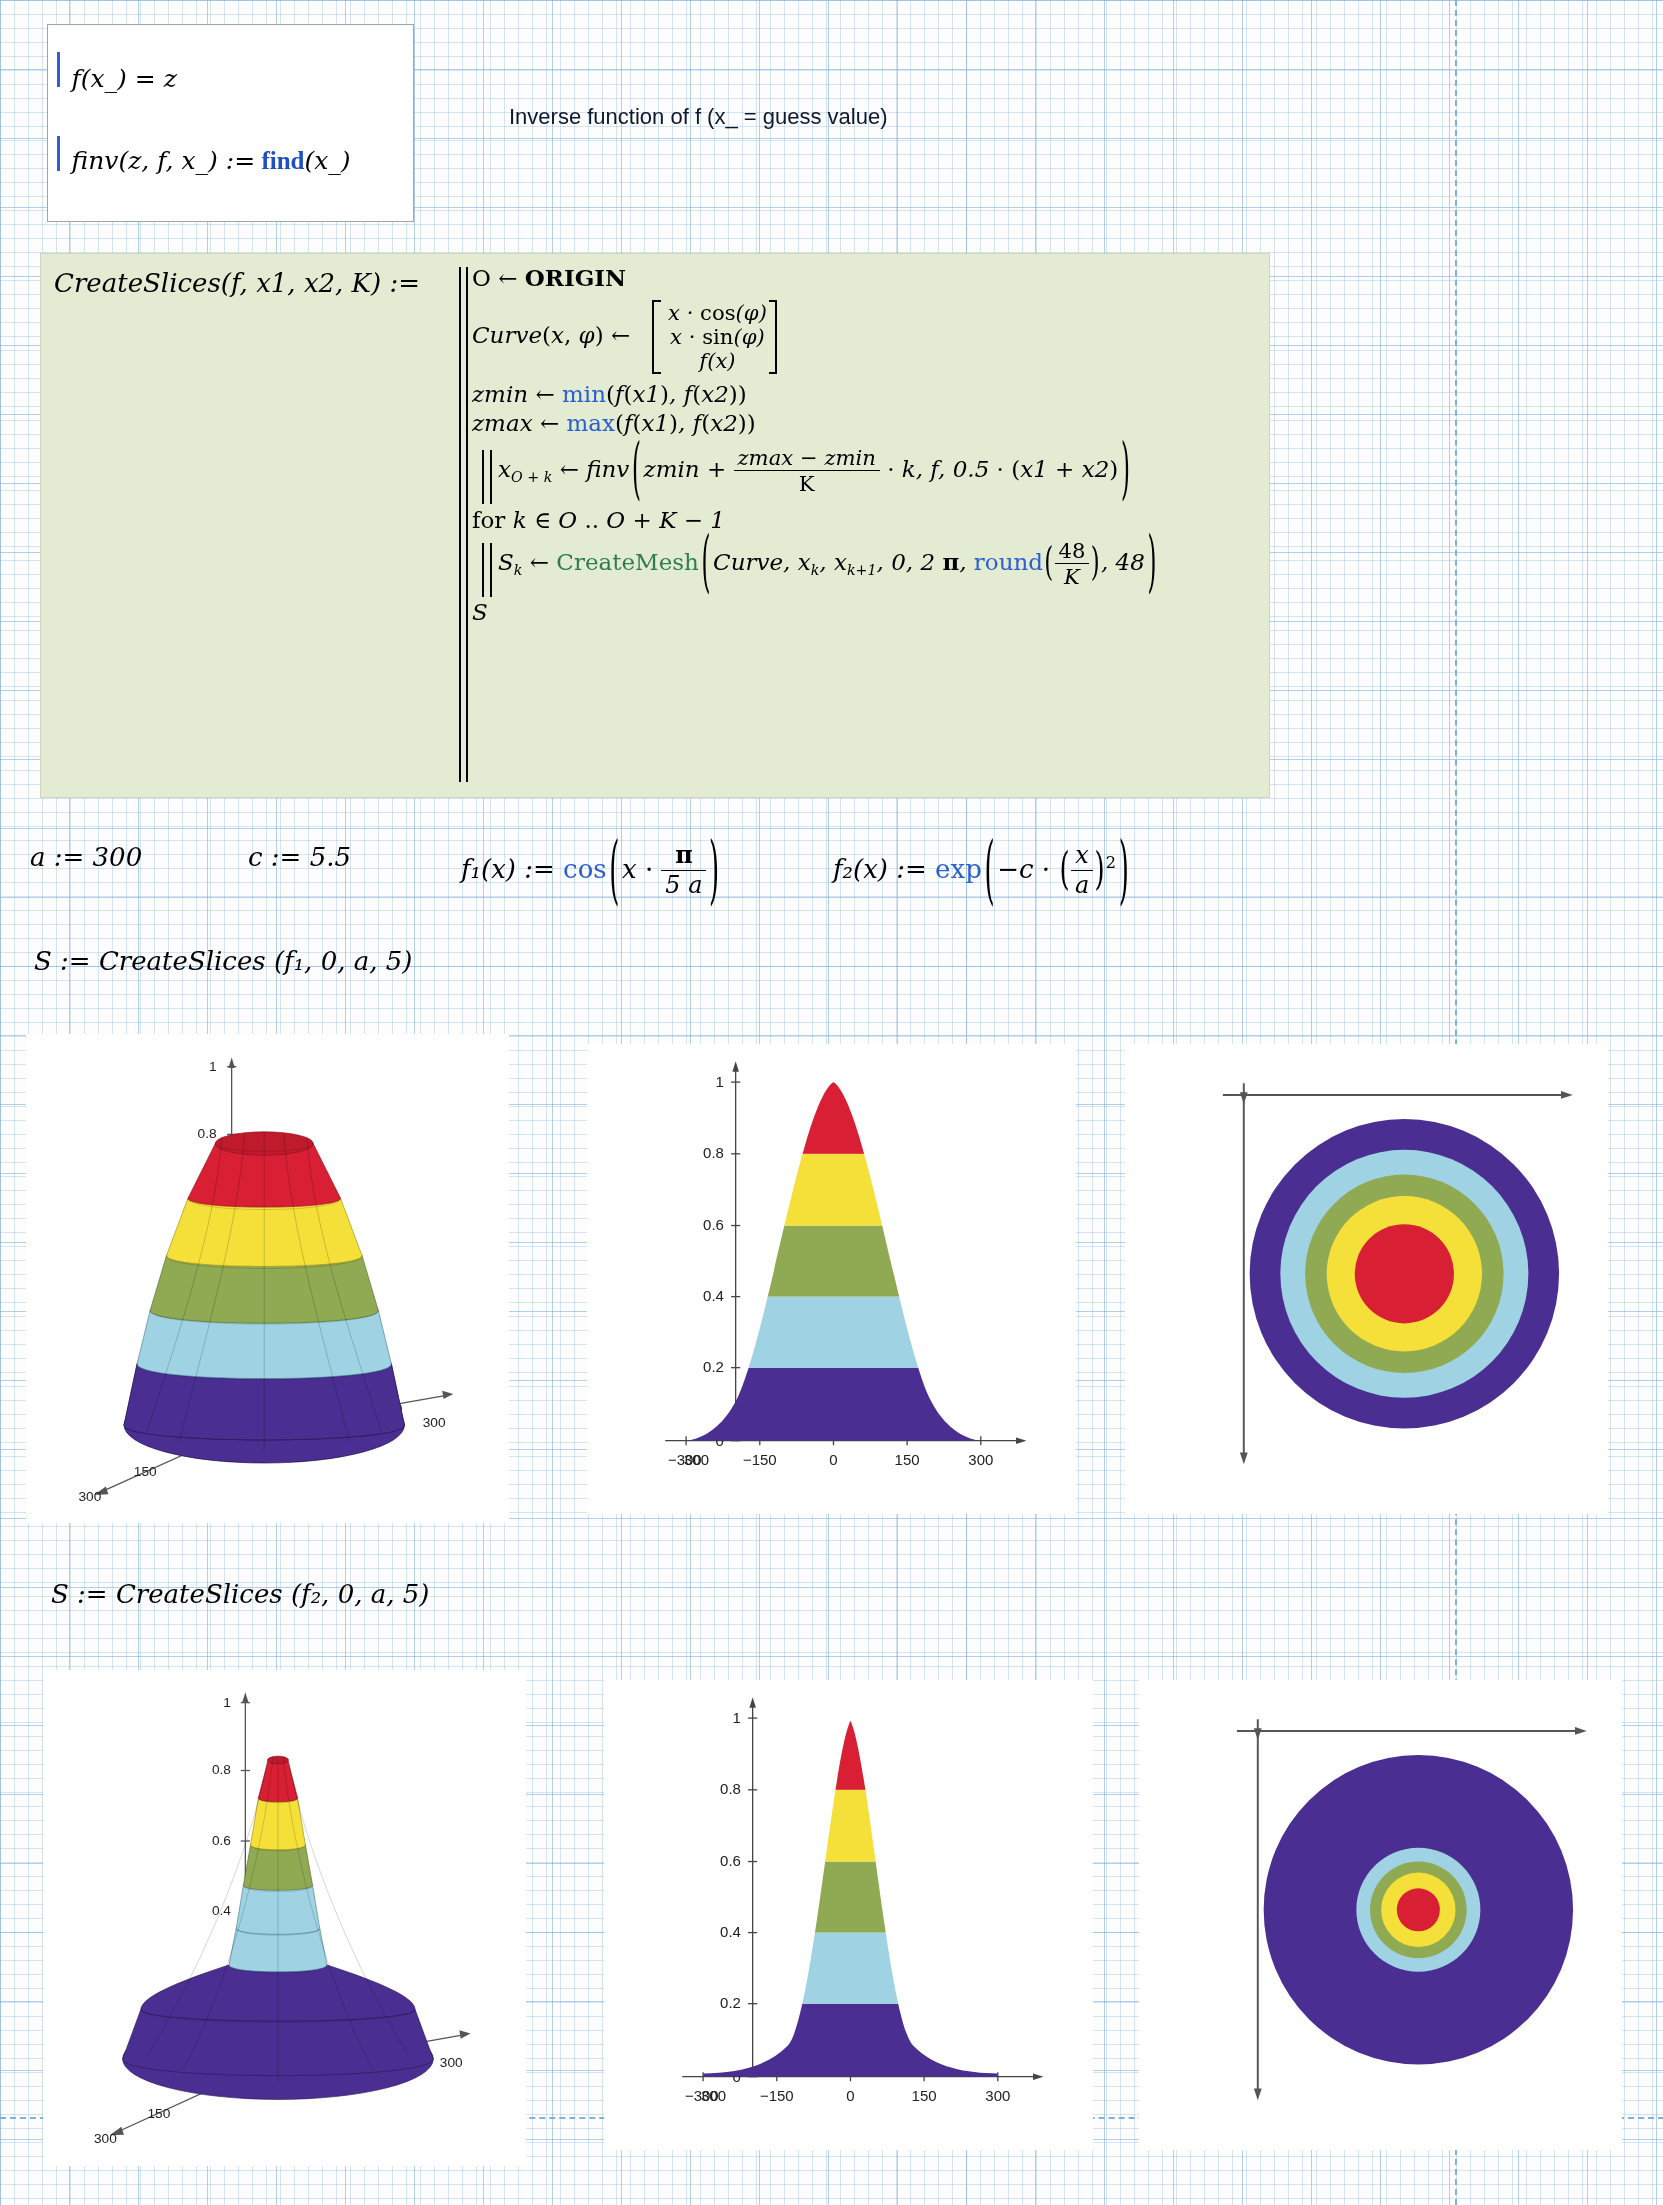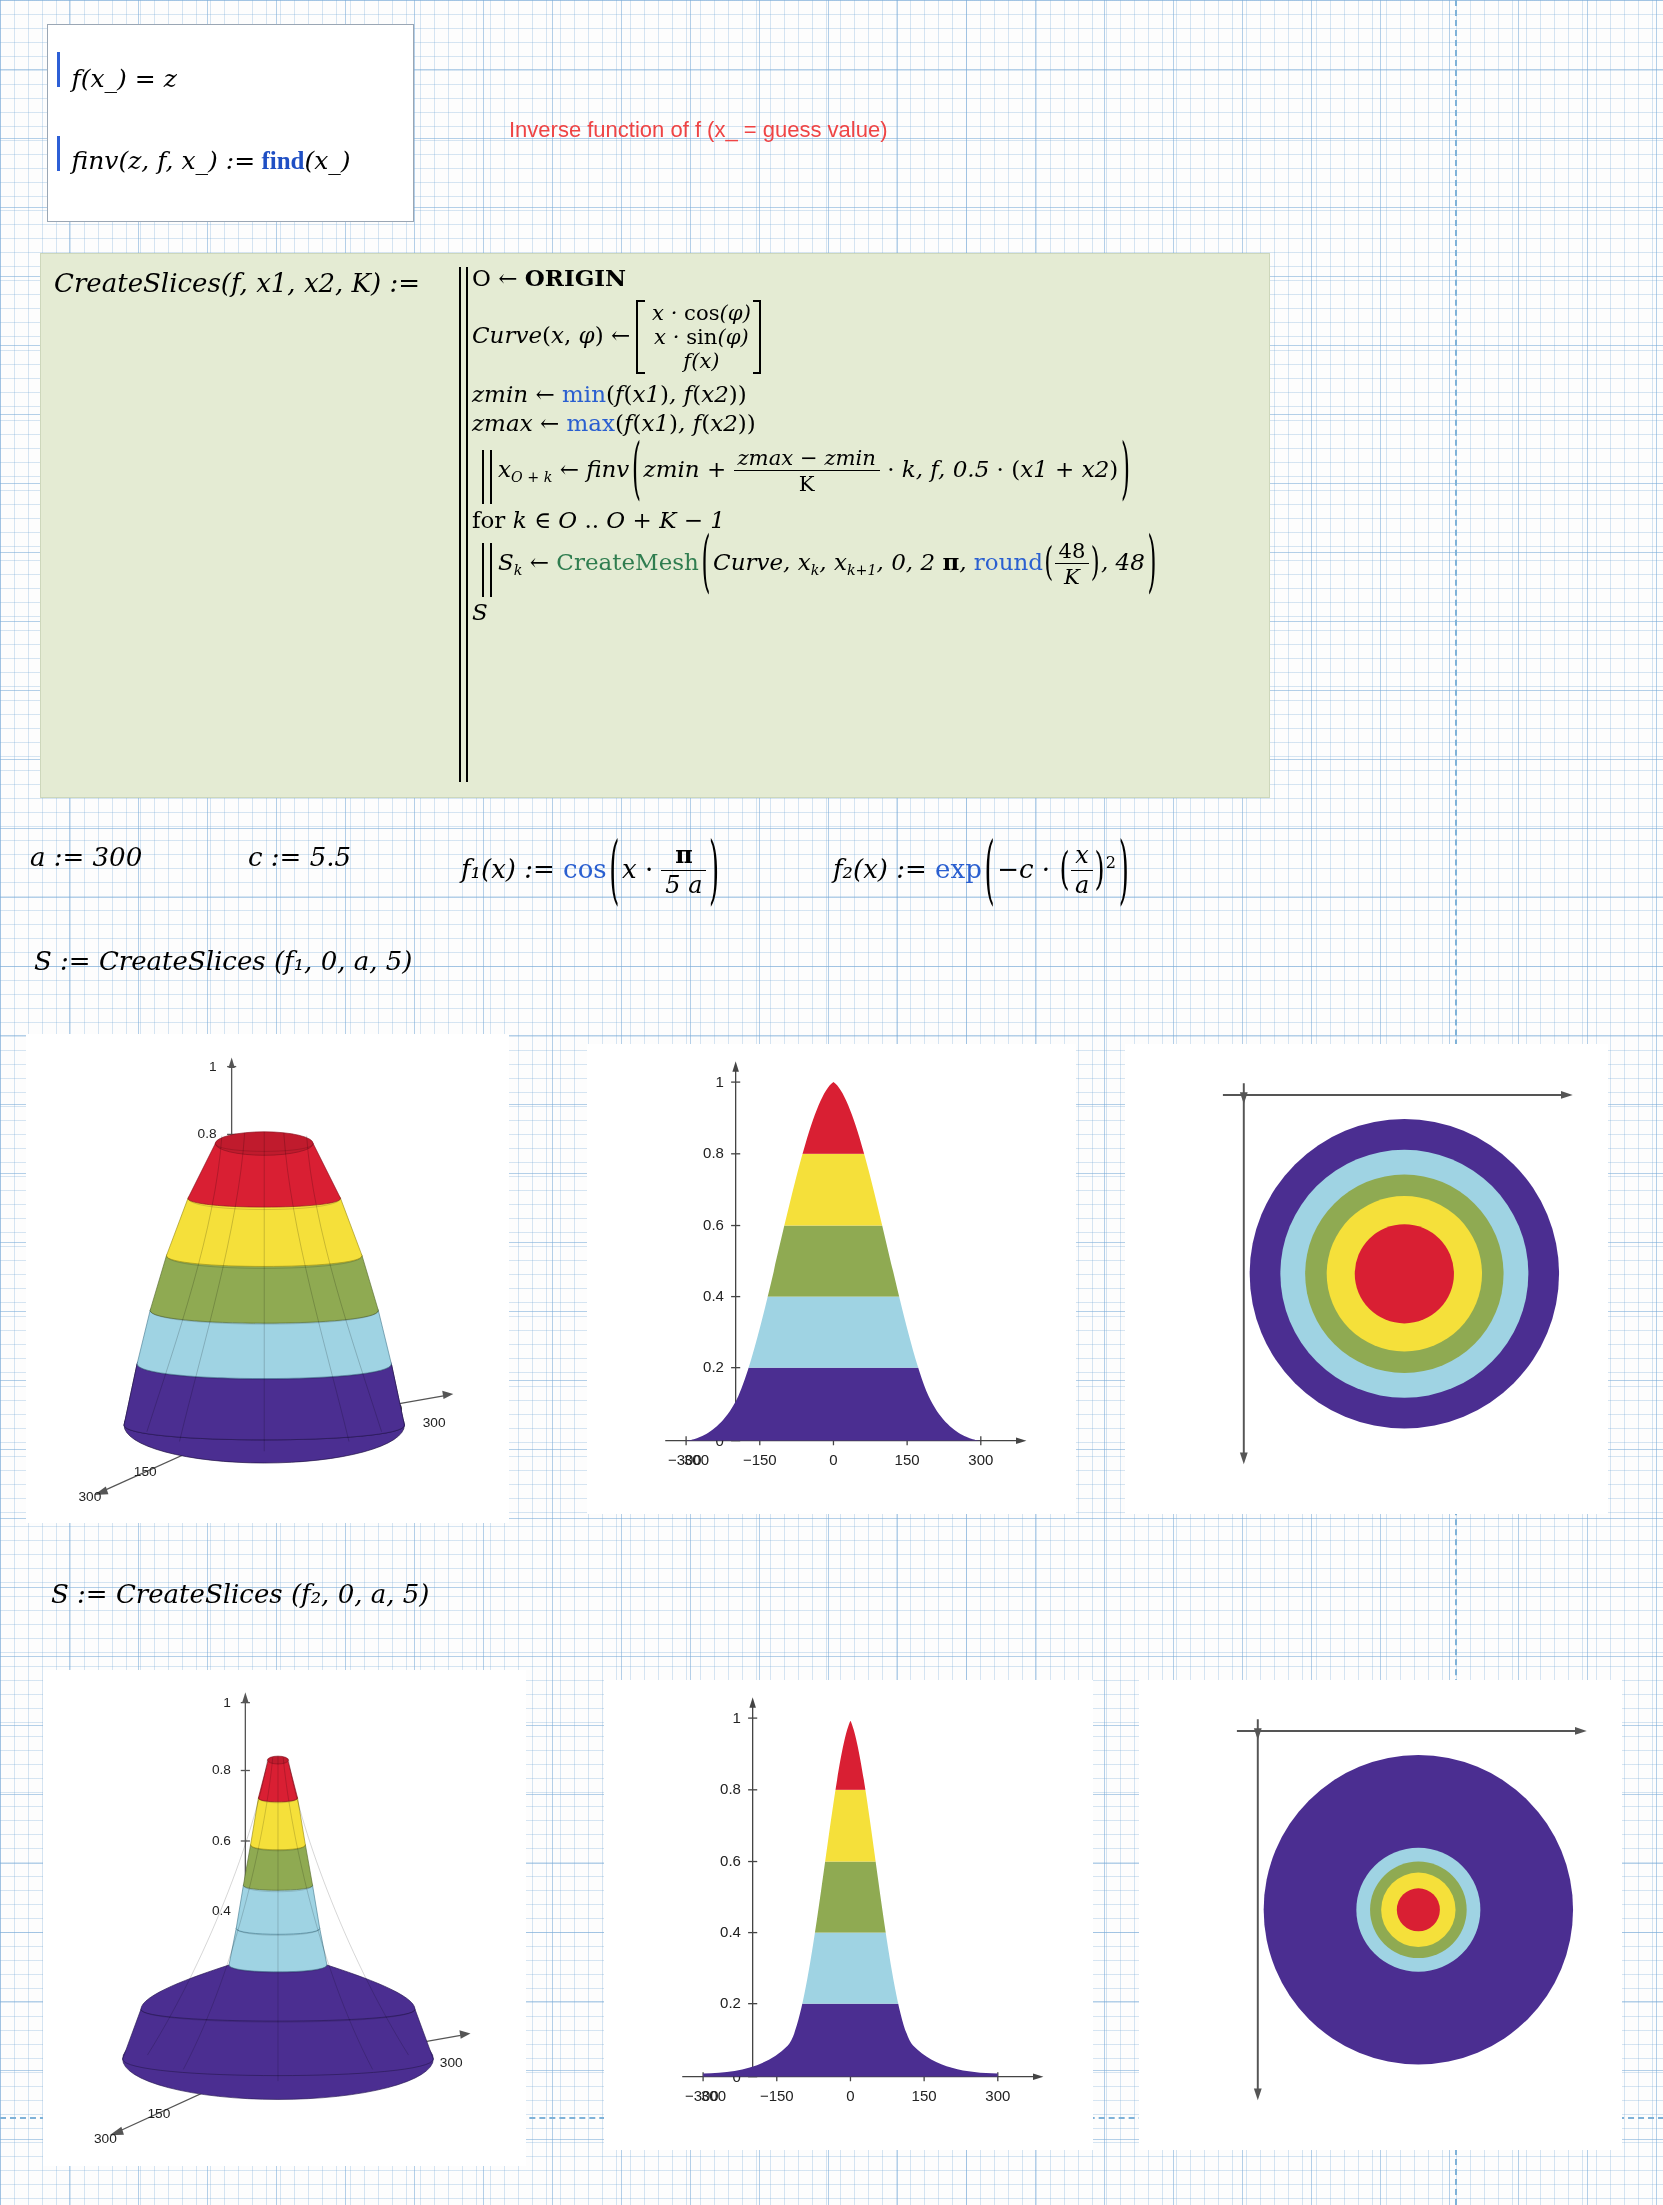--- a/index.html
+++ b/index.html
@@ -45,23 +45,23 @@
     position:absolute;left:47px;top:23.5px;width:365px;height:196px;
     background:#ffffff;border:1.3px solid #9aa6b4;
   }
   #def-region .line{position:absolute;left:23.5px;font-size:25px;}
   #def-eq1{top:39px;}
   #def-eq2{top:121px;}
   .bluebar{position:absolute;left:9px;width:3.3px;height:35px;background:#2d5fd6;}
 
   
   #inverse-caption{
-    position:absolute;left:509px;top:117px;
+    position:absolute;left:509px;top:104px;
     font-family:"Liberation Sans", sans-serif;
-    font-size:22px;color:#ef4444;white-space:nowrap;
+    font-size:22px;color:#0f172a;white-space:nowrap;
   }
 
   
   #program-region{
     position:absolute;left:40px;top:253px;width:1220px;height:543px;
     background:#e4ebd3;border:0.7px solid #cdd7bb;padding-left:8px;
   }
   #prog-head{position:absolute;left:13px;top:14.4px;font-size:26px;}
   #prog-body{position:absolute;left:431px;top:11.7px;font-size:23px;line-height:1.0;}
   .vline{position:absolute;border-left:2px solid #000;}
@@ -106,21 +106,21 @@
   <div class="vline" style="left:425px;top:13px;height:515px;"></div>
 
   <div id="prog-body">
 
     <div class="prog-line math" style="margin-bottom:9px;">
       <span class="up">O ←</span> <span class="up" style="font-weight:bold;">ORIGIN</span>
     </div>
 
     <div class="prog-line math" style="margin-bottom:7.8px;">
       <span>Curve</span><span class="up">(</span><span>x</span><span class="up">, </span><span>φ</span><span class="up">)</span> <span class="up">←</span>
-      <span style="display:inline-block;vertical-align:middle;position:relative;">
+      <span style="display:inline-block;vertical-align:middle;position:relative;margin-left:16px;">
         <span style="position:absolute;left:-1.3px;top:1.3px;bottom:1.3px;width:6.5px;border-left:2px solid #000;border-top:2px solid #000;border-bottom:2px solid #000;"></span>
         <span style="display:inline-block;padding:2.6px 9px 2.6px 14.4px;text-align:center;line-height:1.12;font-size:.92em;">
           <span style="display:block;">x · <span class="up">cos</span>(φ)</span>
           <span style="display:block;">x · <span class="up">sin</span>(φ)</span>
           <span style="display:block;">f(x)</span>
         </span>
         <span style="position:absolute;right:-1.3px;top:1.3px;bottom:1.3px;width:6.5px;border-right:2px solid #000;border-top:2px solid #000;border-bottom:2px solid #000;"></span>
       </span>
     </div>
 

